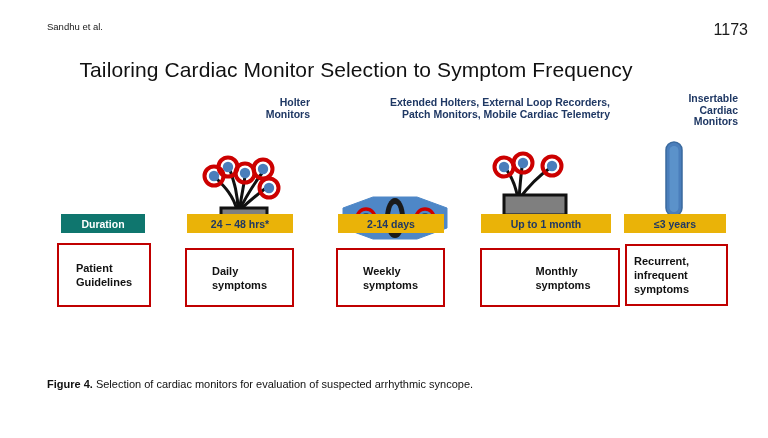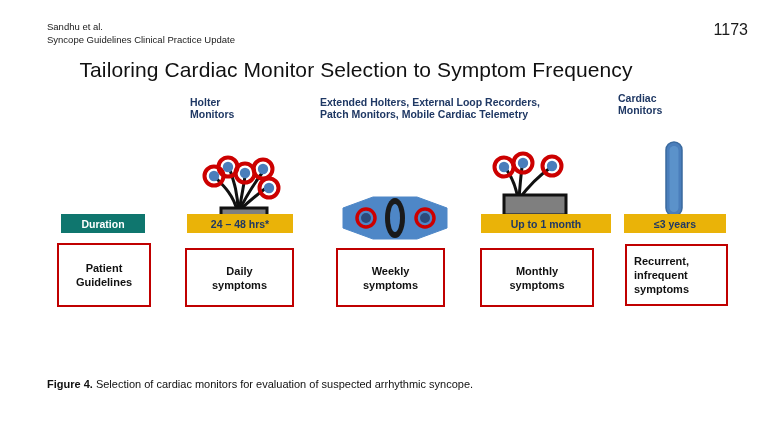--- a/index.html
+++ b/index.html
@@ -11,73 +11,73 @@
   #runhead div{white-space:nowrap;}
   #pagenum{position:absolute;right:20px;top:21px;font-size:16px;color:#1a1a1a;}
 
   
   #figure{position:absolute;left:0;top:48px;width:768px;height:320px;}
 
   #fig-title{position:absolute;left:0;top:10px;width:712px;text-align:center;
              font-size:21px;letter-spacing:.1px;color:#111;white-space:nowrap;}
 
   
-  .colhead{position:absolute;text-align:left;font-weight:bold;font-size:10.5px;
+  .colhead{position:absolute;text-align:right;font-weight:bold;font-size:10.5px;
            line-height:11.5px;color:#1f3864;}
 
   
   .iconwrap{position:absolute;}
 
   
   .chip{position:absolute;height:19px;display:flex;align-items:center;justify-content:center;
         font-weight:bold;font-size:10.5px;color:#1f3864;}
   .chip.blue{background:#0f766e;color:#ffffff;}
   .chip.green{background:#eab308;}
 
   
   .redbox{position:absolute;border:2.5px solid #c00000;background:#ffffff;
-          display:flex;align-items:center;justify-content:center;text-align:center;
+          display:flex;align-items:center;justify-content:center;text-align:left;
           font-weight:bold;font-size:11px;line-height:14px;color:#111;}
   .redbox.leftal{justify-content:flex-start;text-align:left;padding-left:7px;}
 
   
   #banner{position:absolute;left:57px;top:319px;width:660px;height:38px;}
   #banner svg{display:block;}
   #banner-text{position:absolute;left:22px;top:0;height:38px;display:flex;align-items:center;
                font-size:14.5px;color:#ffffff;white-space:nowrap;}
 
   
   #caption{position:absolute;left:47px;top:378px;width:680px;font-size:11px;
            line-height:13px;color:#111;}
   #caption b{font-weight:bold;}
 </style>
 </head>
 <body>
 
 <div id="runhead">
   <div>Sandhu et al.</div>
-  <div>Syncope Guidelines Clinical Practice Update</div>
 </div>
 <div id="pagenum">1173</div>
 
 <div id="figure">
 
   <div id="fig-title">Tailoring Cardiac Monitor Selection to Symptom Frequency</div>
 
   <div class="colhead" style="left:190px;top:49px;width:120px;">
     <div>Holter</div>
     <div>Monitors</div>
   </div>
 
   <div class="colhead" style="left:320px;top:49px;width:290px;">
     <div>Extended Holters, External Loop Recorders,</div>
     <div>Patch Monitors, Mobile Cardiac Telemetry</div>
   </div>
 
   <div class="colhead" style="left:618px;top:45px;width:120px;">
+    <div>Insertable</div>
     <div>Cardiac</div>
     <div>Monitors</div>
   </div>
 
   <div class="iconwrap" style="left:192px;top:88px;width:110px;height:80px;">
     <svg width="110" height="80" viewBox="0 0 110 80">
       <g fill="none" stroke="#111111" stroke-width="3" stroke-linecap="round">
         <path d="M45 75 C 42 60, 32 50, 24 42"></path>
         <path d="M46 75 C 46 58, 42 46, 38 34"></path>
         <path d="M47 75 C 50 58, 52 48, 53 40"></path>
@@ -135,20 +135,21 @@
 
   <div class="iconwrap" style="left:663px;top:92px;width:22px;height:78px;">
     <svg width="22" height="78" viewBox="0 0 22 78">
       <rect x="3" y="2" width="16" height="74" rx="8" ry="8" fill="#4a7ebb" stroke="#3a6a9f" stroke-width="1.5"></rect>
       <rect x="6.5" y="6" width="9" height="66" rx="4.5" ry="4.5" fill="#5e95cd" opacity="0.85"></rect>
     </svg>
   </div>
 
   <div class="chip blue" style="left:61px;top:166px;width:84px;">Duration</div>
   <div class="chip green" style="left:187px;top:166px;width:106px;">24 – 48 hrs*</div>
+  <div class="chip green" style="left:338px;top:166px;width:106px;">2-14 days</div>
   <div class="chip green" style="left:481px;top:166px;width:130px;">Up to 1 month</div>
   <div class="chip green" style="left:624px;top:166px;width:102px;">≤3 years</div>
 
   <div class="redbox" style="left:57px;top:195px;width:90px;height:60px;">
     <div>
       <div>Patient</div>
       <div>Guidelines</div>
     </div>
   </div>
 
@@ -159,21 +160,21 @@
     </div>
   </div>
 
   <div class="redbox" style="left:336px;top:200px;width:105px;height:55px;">
     <div>
       <div>Weekly</div>
       <div>symptoms</div>
     </div>
   </div>
 
-  <div class="redbox" style="left:480px;top:200px;width:110px;height:55px;">
+  <div class="redbox" style="left:480px;top:200px;width:110px;height:55px;padding-left:26px;">
     <div>
       <div>Monthly</div>
       <div>symptoms</div>
     </div>
   </div>
 
   <div class="redbox leftal" style="left:625px;top:196px;width:92px;height:58px;">
     <div>
       <div>Recurrent,</div>
       <div>infrequent</div>

